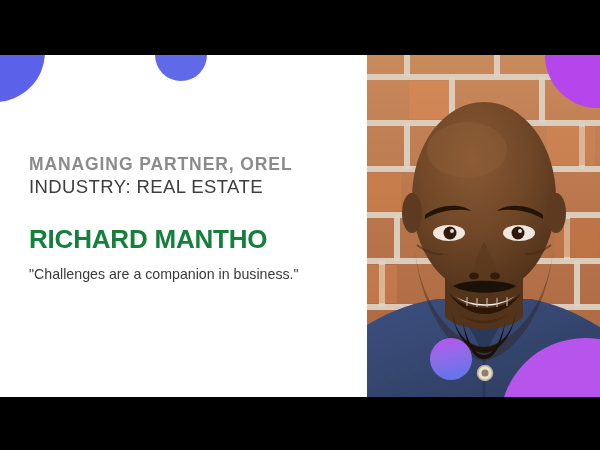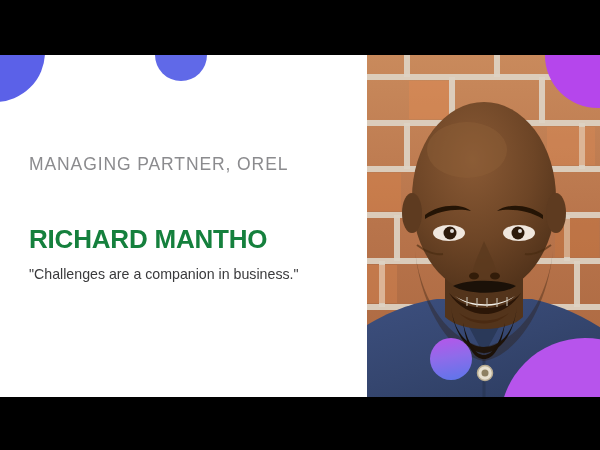--- a/index.html
+++ b/index.html
@@ -105,21 +105,21 @@
     height: 342px;
     z-index: 15;
   }
   .role-line-1 {
     position: absolute;
     left: 29px;
     top: 99px;
     font-size: 17.5px;
     letter-spacing: 0.9px;
     color: #8b8b8e;
-    font-weight: 400;
+    font-weight: 700;
     white-space: nowrap;
   }
   .role-line-2 {
     position: absolute;
     left: 29px;
     top: 121px;
     font-size: 18.5px;
     letter-spacing: 0.4px;
     color: #3d3d3f;
     font-weight: 500;
@@ -273,18 +273,19 @@
         </g>
       </svg>
     </div>
 
     <div class="circle circle-topright"></div>
     <div class="circle circle-small-grad"></div>
     <div class="circle circle-bigpurple"></div>
 
     <div class="text-block">
       <div class="role-line-1">MANAGING PARTNER, OREL</div>
+      <div class="role-line-2">INDUSTRY: REAL ESTATE</div>
       <div class="person-name">RICHARD MANTHO</div>
       <div class="quote-text">"Challenges are a companion in business."</div>
     </div>
 
   </div>
 </div>
 
 </body></html>

